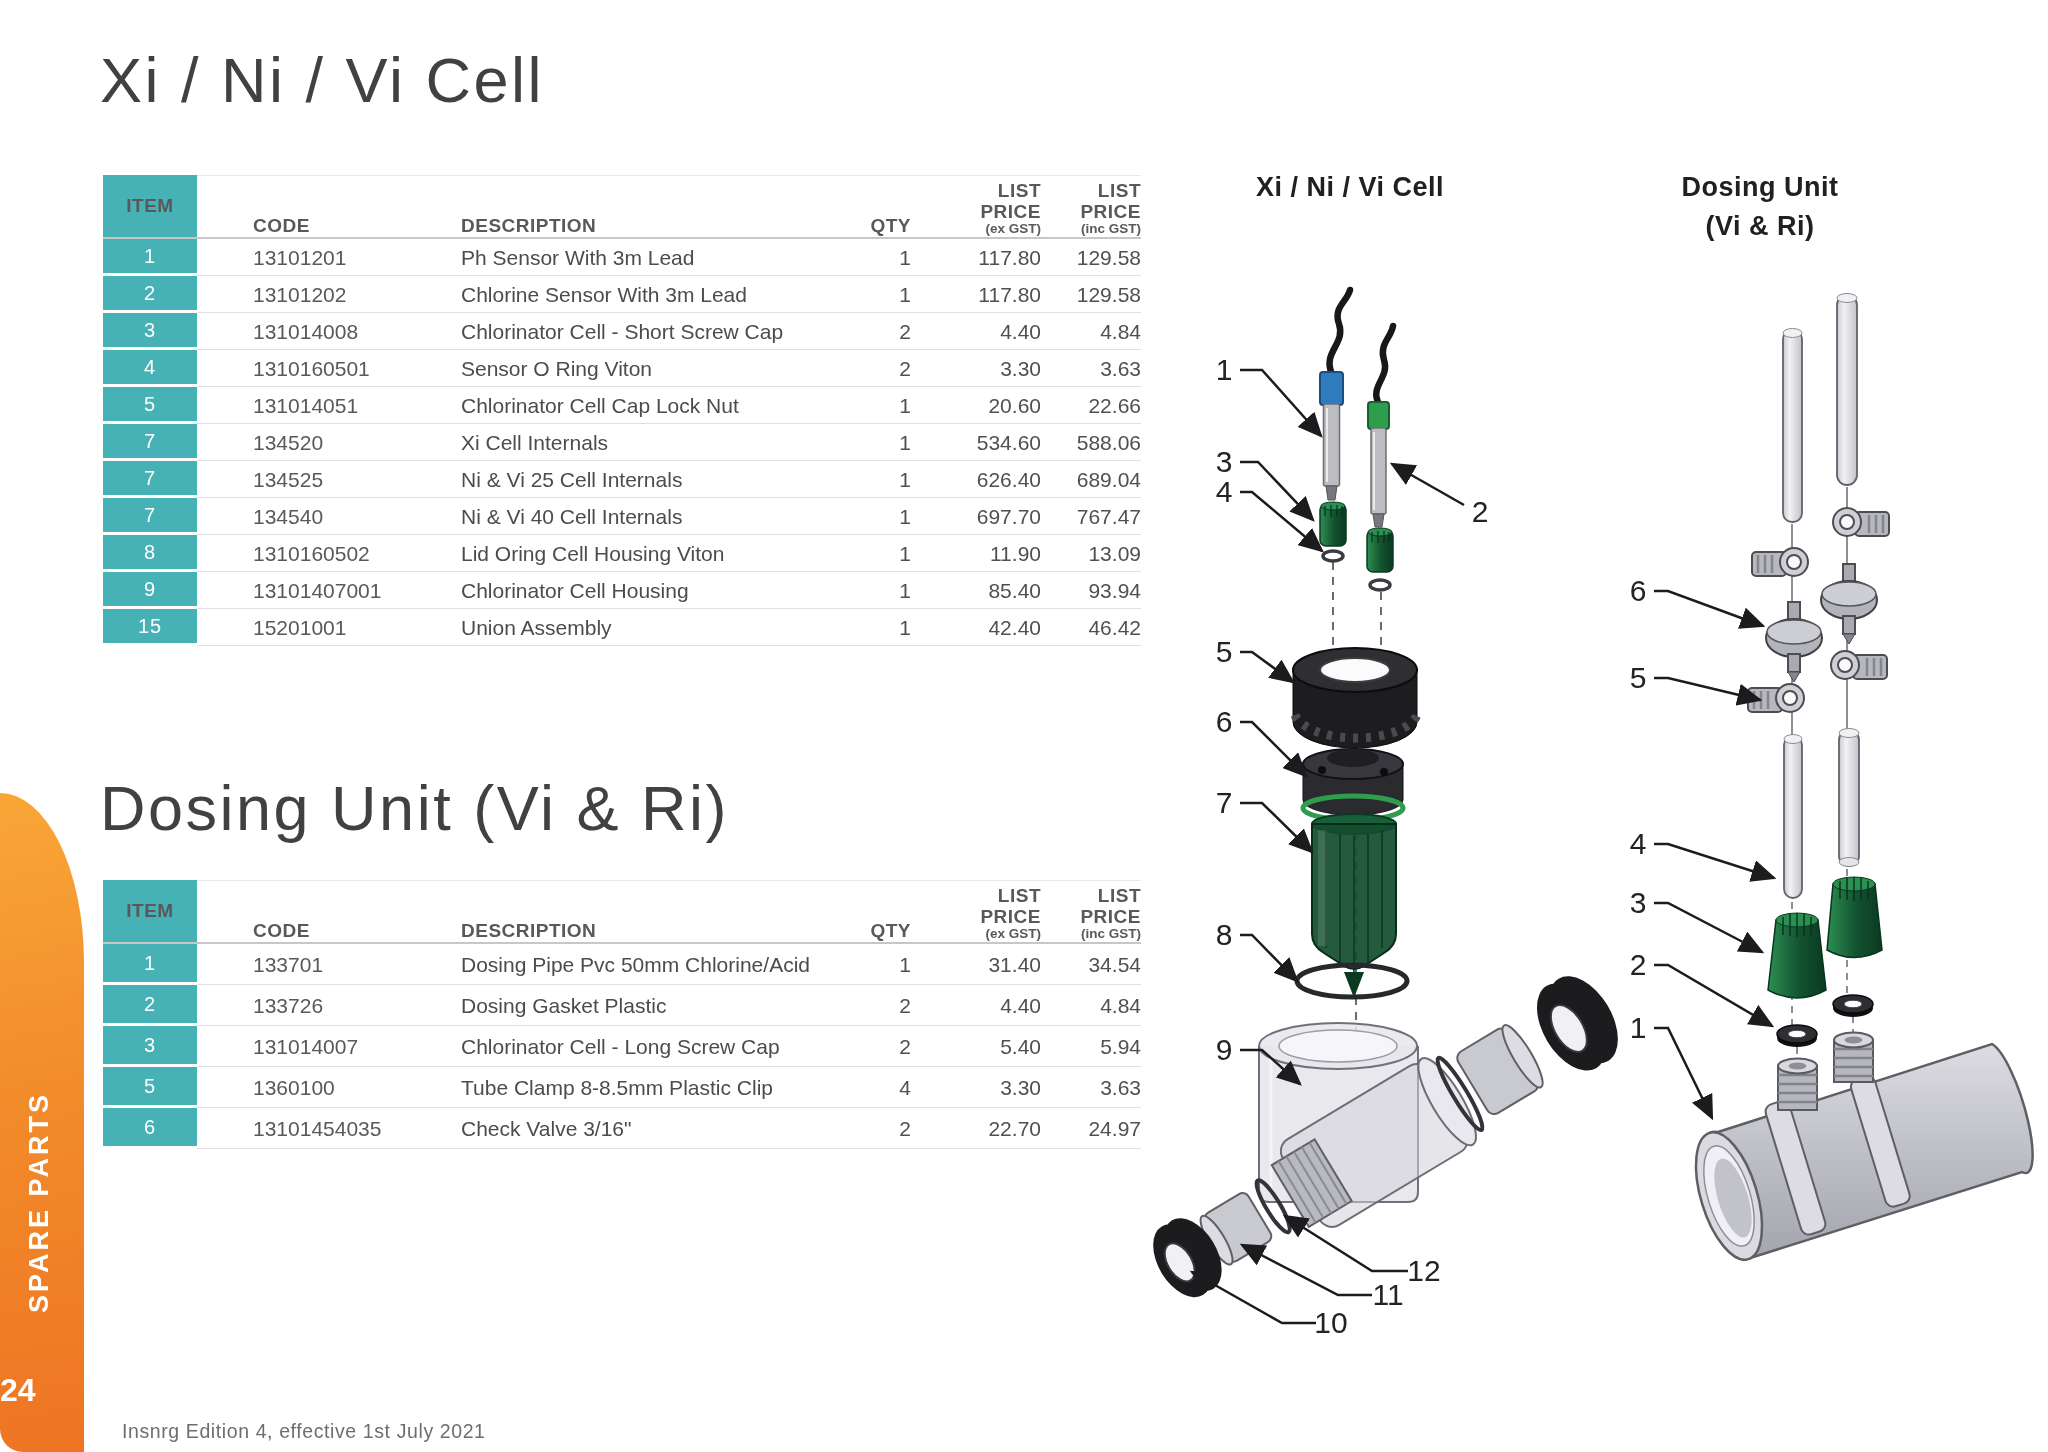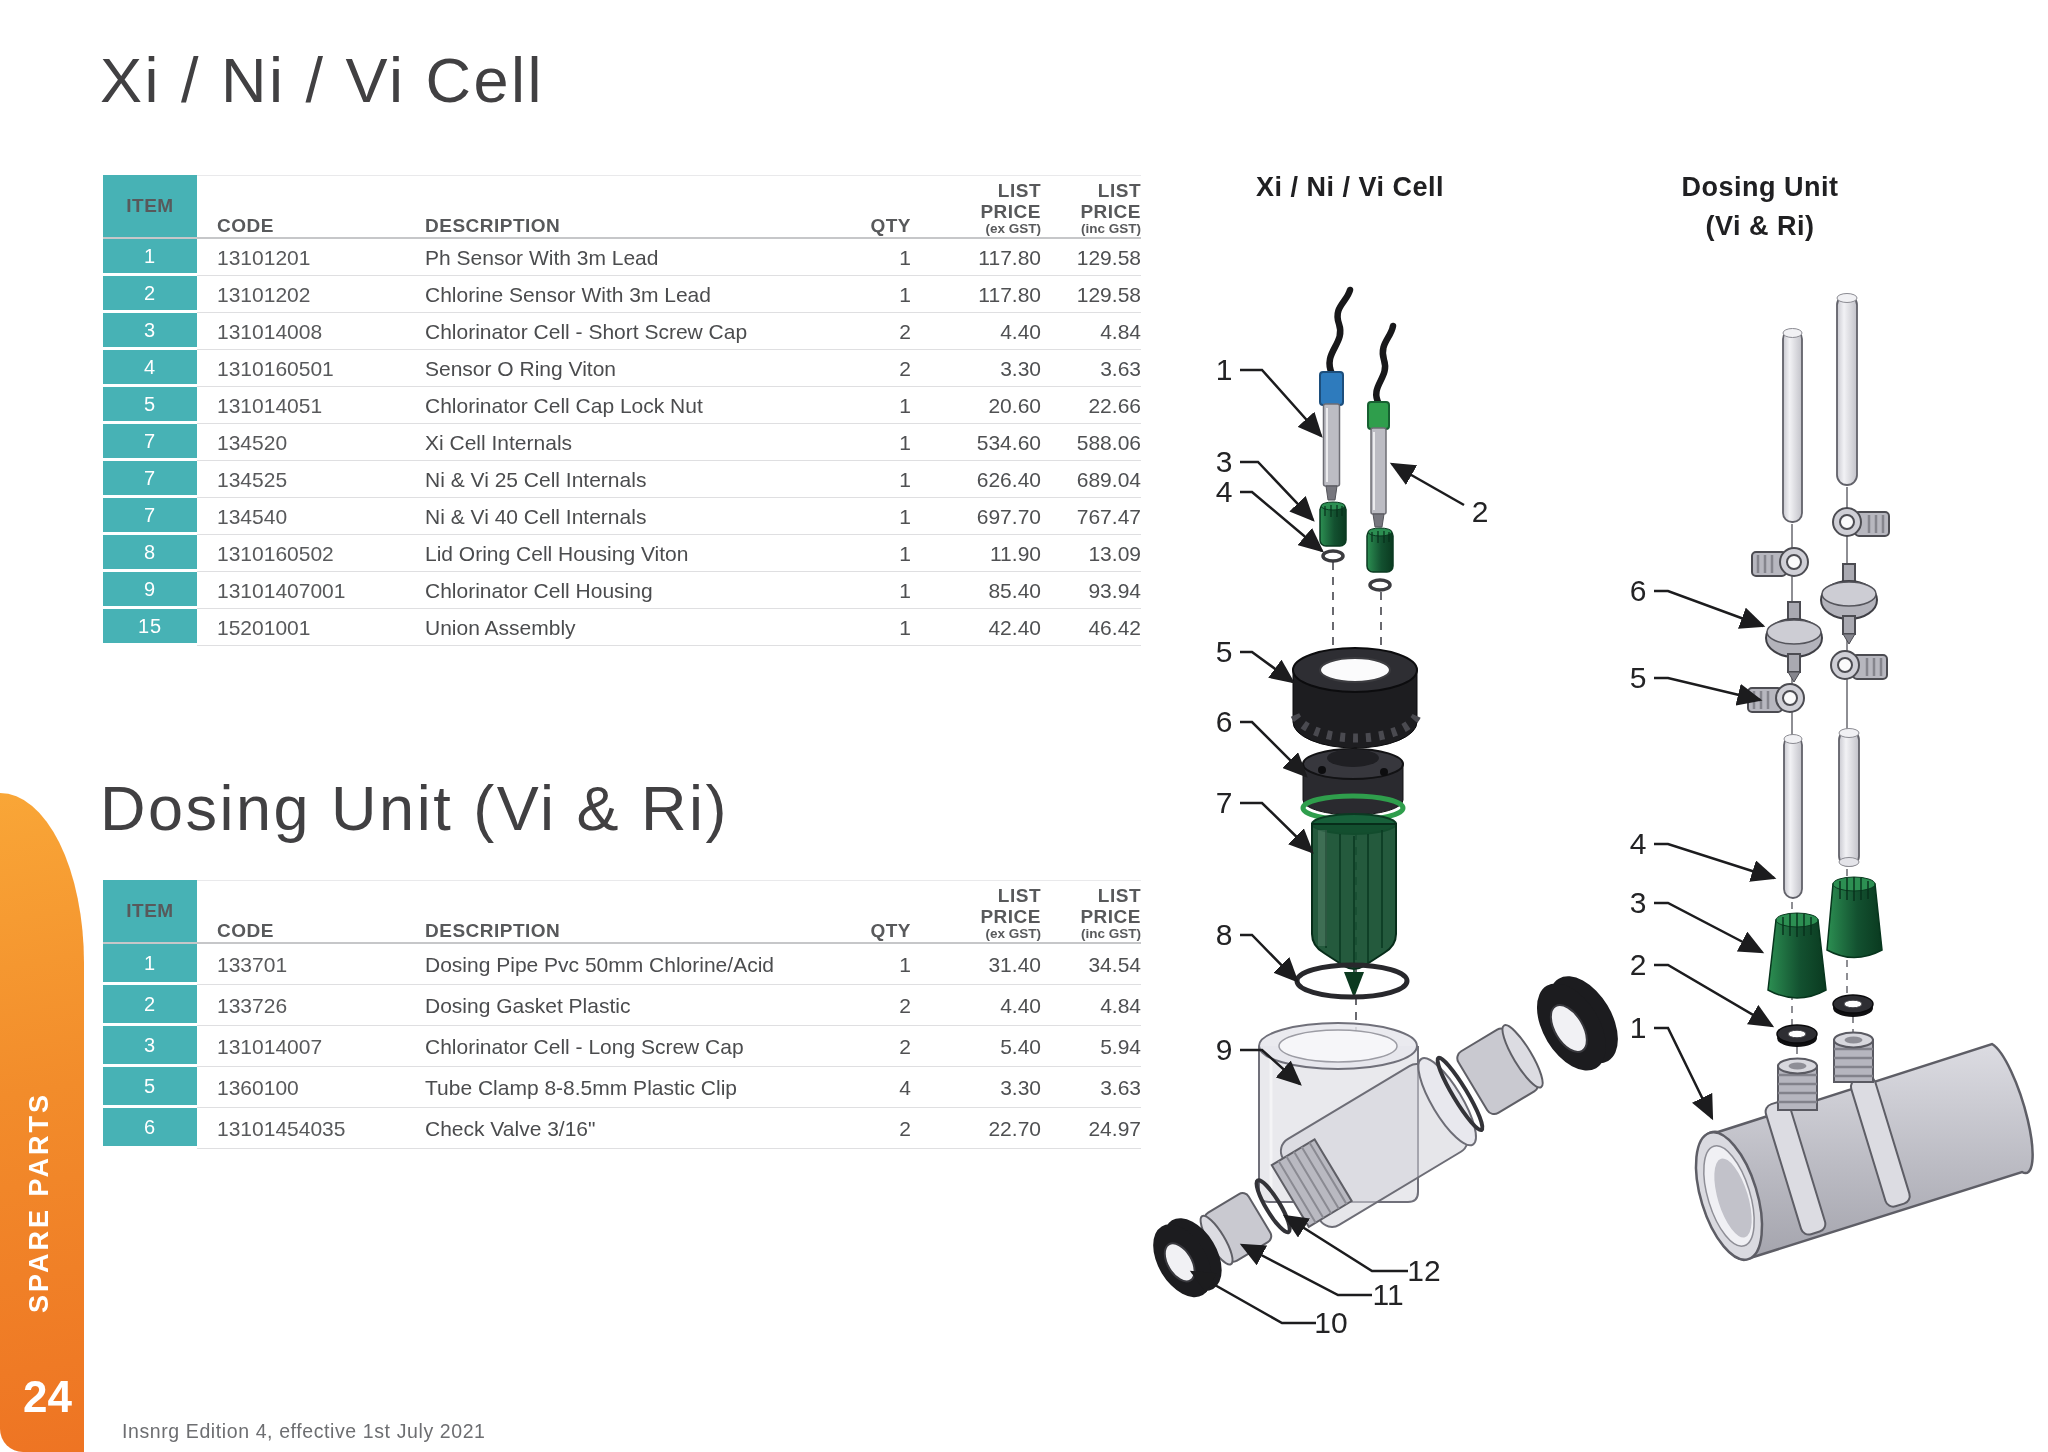--- a/index.html
+++ b/index.html
@@ -20,37 +20,37 @@
   .thead::before{content:"";position:absolute;left:94px;right:0;top:0;border-top:1px solid #e9e9eb;}
   .trow{display:flex;align-items:stretch;position:relative;}
   #cell-table .trow{height:37px;}
   #dosing-table .trow{height:41px;}
   .trow::after{content:"";position:absolute;left:94px;right:0;bottom:0;border-bottom:1px solid #dfdfe1;}
   .c{display:flex;align-items:center;}
   .c.item{width:94px;justify-content:center;}
   .chip{background:#47b2b5;color:#ffffff;height:calc(100% - 3px);align-self:flex-start;
         font-size:20px;letter-spacing:1px;}
   .thead .chip{height:100%;font-weight:bold;font-size:19px;}
-  .c.code{width:188px;padding-left:20px;color:#58595b;}
+  .c.code{width:188px;padding-left:20px;color:#58595b;margin-left:36px;}
   .c.desc{flex:1;padding-left:20px;color:#4b4c4e;}
   .c.qty{width:60px;justify-content:flex-end;}
   .c.ex{width:130px;justify-content:flex-end;}
   .c.inc{width:100px;justify-content:flex-end;}
   .thead .c{font-weight:bold;color:#58595b;font-size:19px;letter-spacing:0.5px;}
   .price-head{flex-direction:column;justify-content:center;align-items:flex-end;line-height:1.08;}
   .price-head .sub{font-size:13.5px;letter-spacing:0;}
 
   
   #sidebar{position:absolute;left:0;top:793px;bottom:0;width:84px;
            background:linear-gradient(170deg,#f9a637 0%,#f28c2b 45%,#ee7423 100%);
            border-top-right-radius:84px 170px;}
   #sidebar-label{position:absolute;left:24px;top:1092px;writing-mode:vertical-rl;transform:rotate(180deg);
            color:#ffffff;font-size:27px;font-weight:bold;letter-spacing:3px;white-space:nowrap;}
-  #page-number{position:absolute;left:0;top:1372px;width:72px;text-align:right;
-           color:#ffffff;font-size:44px;font-weight:bold;}
+  #page-number{position:absolute;left:0;top:1372px;width:72px;text-align:left;
+           color:#ffffff;font-size:32px;font-weight:bold;}
 
   
   #footer{position:absolute;left:122px;top:1420px;font-size:19.5px;color:#6d6e71;letter-spacing:0.6px;}
 
   
   .diag-title{position:absolute;top:168px;font-size:27px;font-weight:bold;color:#202022;
               letter-spacing:0.5px;text-align:center;line-height:1.45;}
   #diag-title-cell{left:1150px;width:400px;}
   #diag-title-dosing{left:1610px;width:300px;}
   .callout{position:absolute;transform:translate(-50%,-50%);font-size:30px;font-weight:300;

